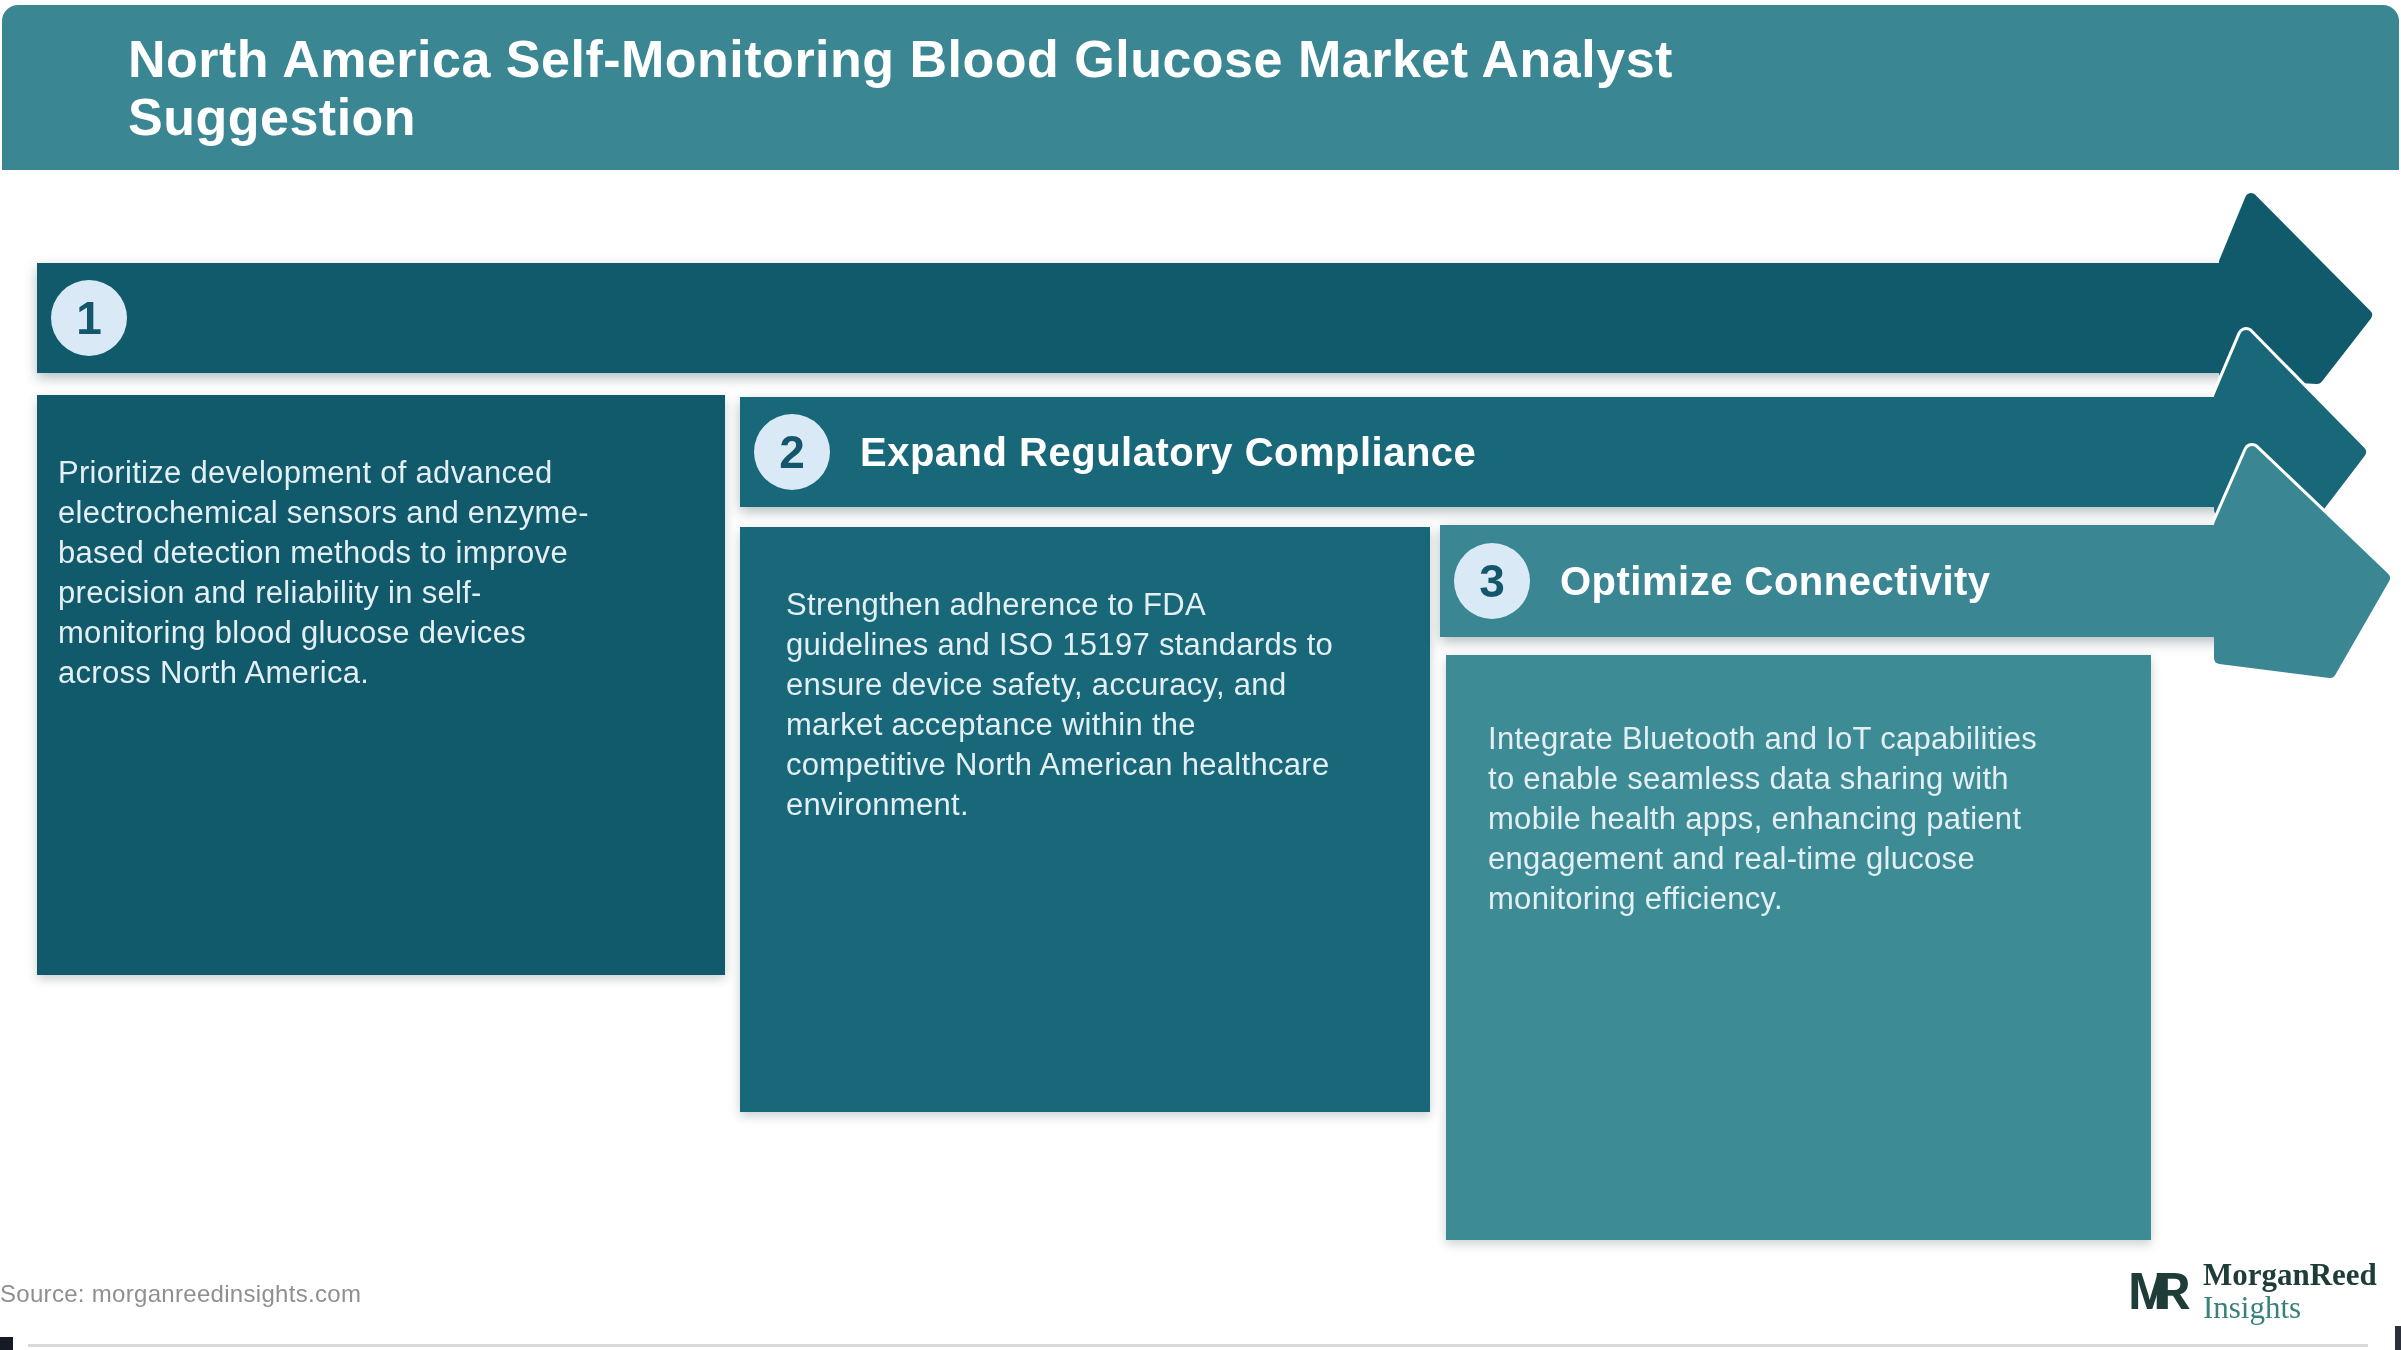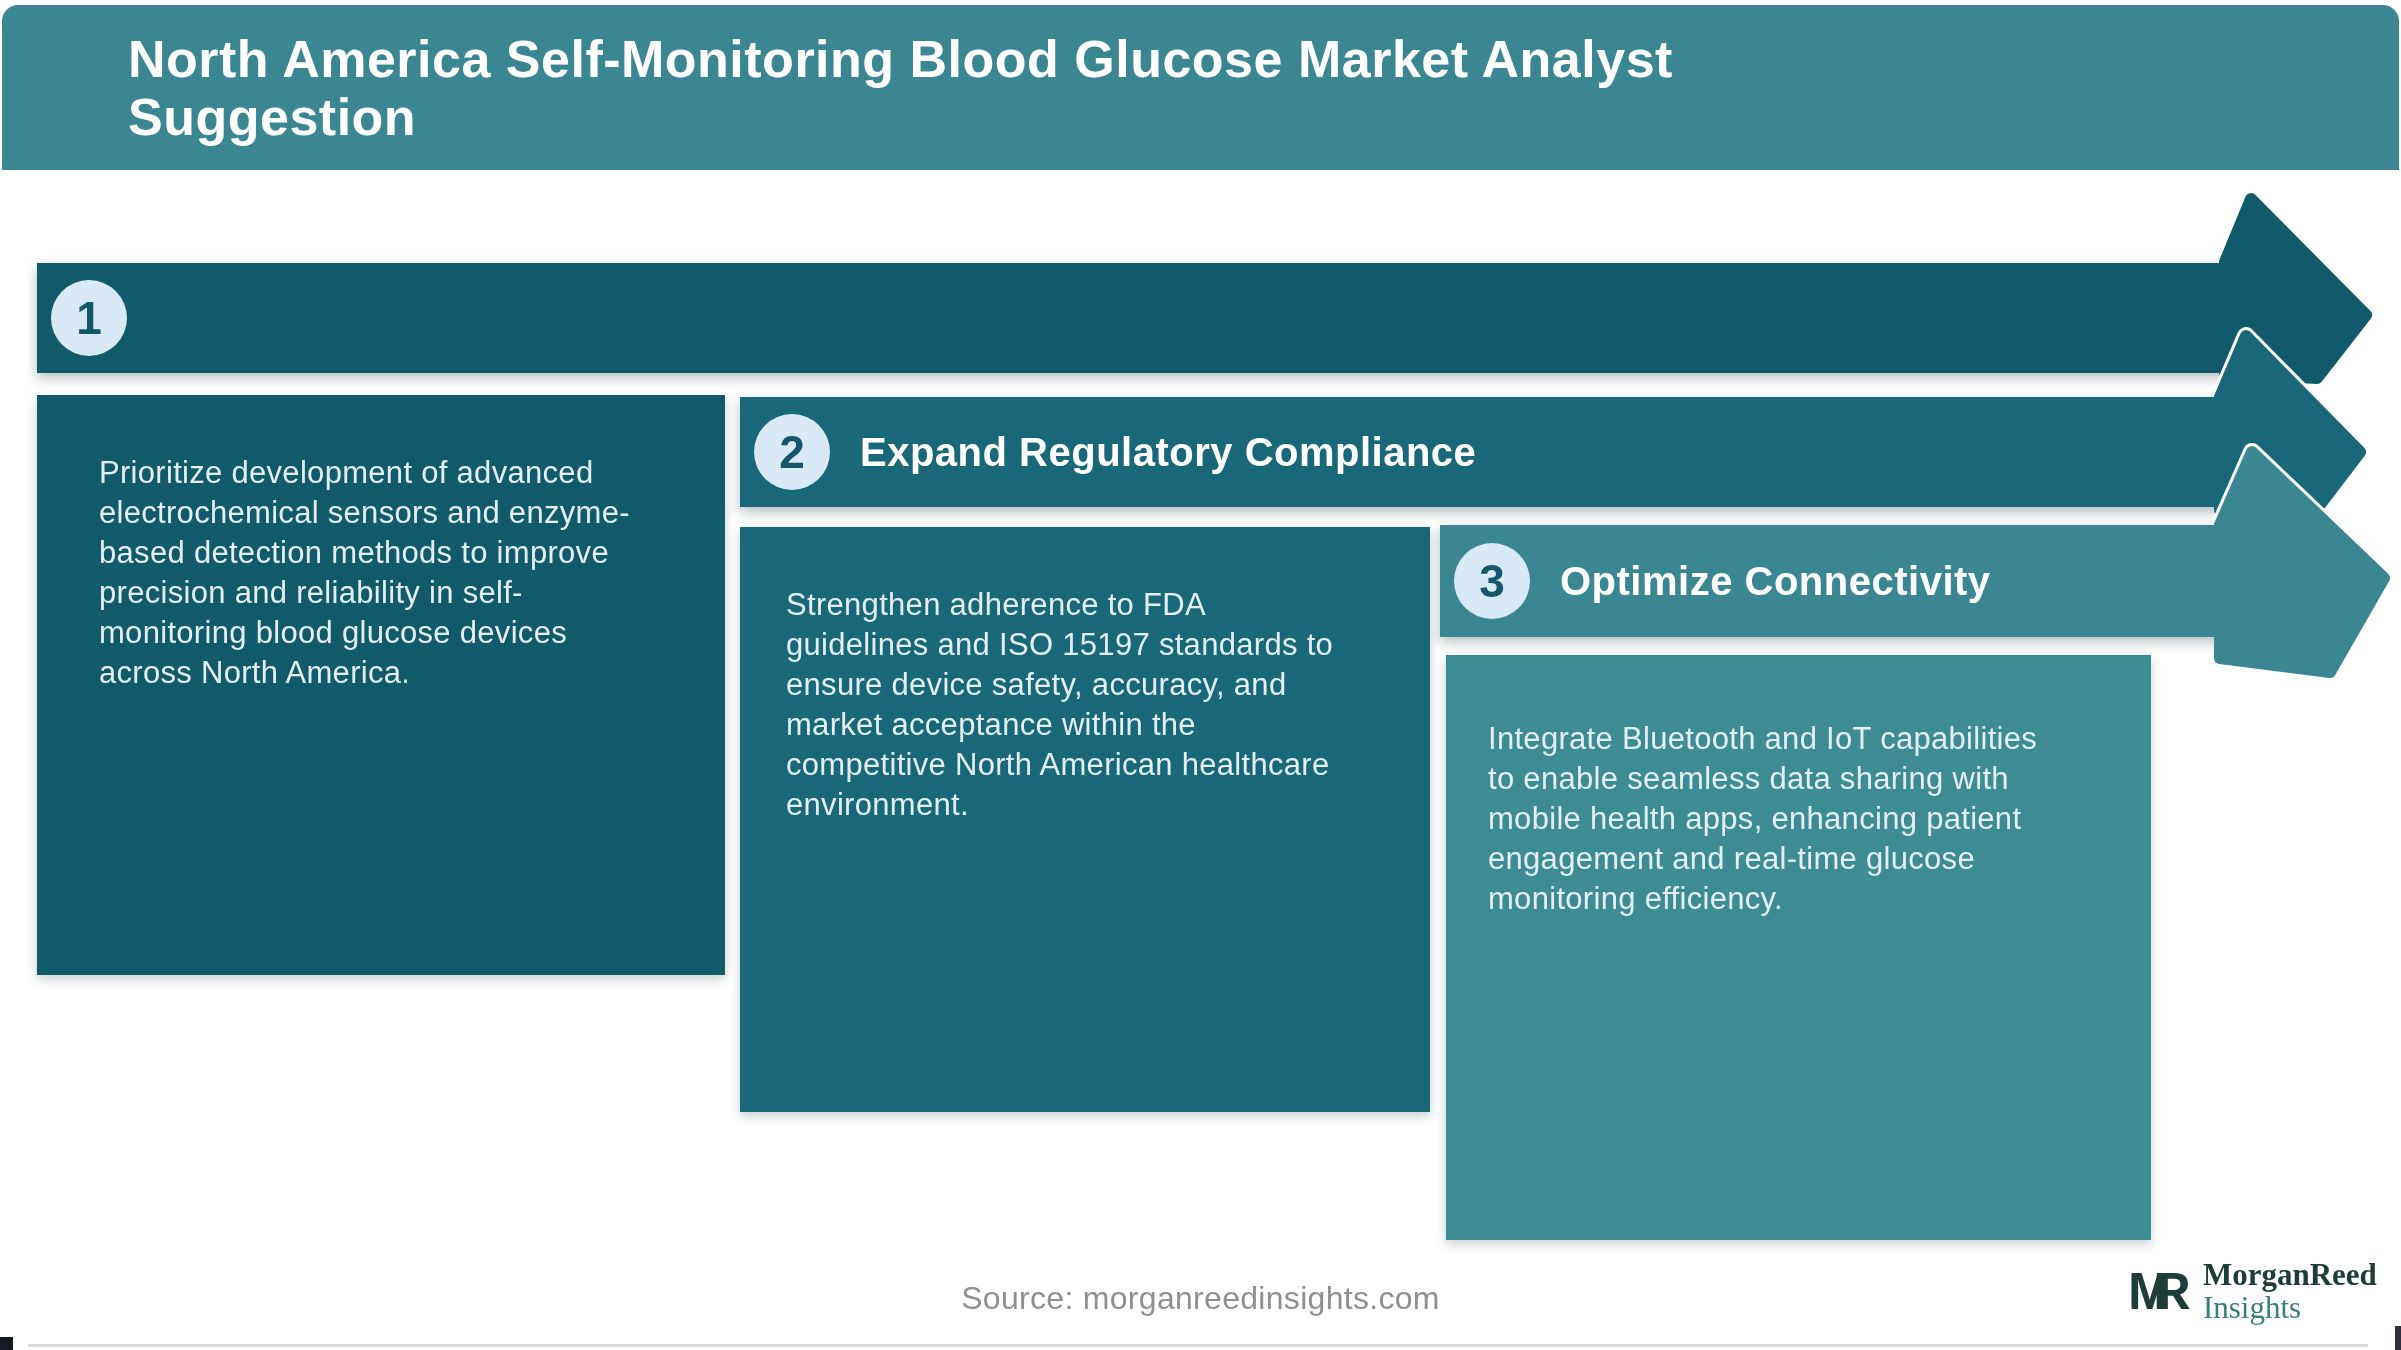--- a/index.html
+++ b/index.html
@@ -36,30 +36,30 @@
     display:flex;align-items:center;justify-content:center;
   }
   .bar-label{color:#ffffff;font-size:40px;font-weight:bold;letter-spacing:.5px;white-space:nowrap;}
 
   
   .box{
     position:absolute;color:#E4EFF3;font-size:31px;line-height:40px;
     letter-spacing:.3px;box-shadow:0 4px 10px rgba(10,40,50,.22);
   }
   .box .txt{width:550px;}
-  .box1{left:37px;top:395px;width:688px;height:580px;background:#115A6C;padding:58px 0 0 62px;}
+  .box1{left:37px;top:395px;width:688px;height:580px;background:#115A6C;padding:58px 0 0 21px;}
   .box2{left:740px;top:527px;width:690px;height:585px;background:#186879;padding:58px 8px 0 46px;}
   .box3{left:1446px;top:655px;width:705px;height:585px;background:#3D8B95;padding:64px 0 0 42px;}
 
   .heads{position:absolute;left:2150px;top:150px;}
 
   
   .source-line{
-    position:absolute;left:0;top:1280px;width:2401px;text-align:center;
-    color:#8F8F8F;font-size:32px;letter-spacing:.3px;
+    position:absolute;left:0;top:1280px;width:2401px;
+    color:#8F8F8F;font-size:24px;letter-spacing:.3px;
   }
   .logo{
     position:absolute;left:2128px;top:1256px;display:flex;align-items:center;gap:12px;
   }
   .monogram{
     font-size:52px;font-weight:bold;color:#1E3D38;letter-spacing:-18px;
     line-height:70px;padding-right:18px;
   }
   .logo-text{display:flex;flex-direction:column;justify-content:center;}
   .logo-name{font-family:"Liberation Serif",serif;font-weight:bold;font-size:31px;line-height:33px;color:#1E3D38;}

